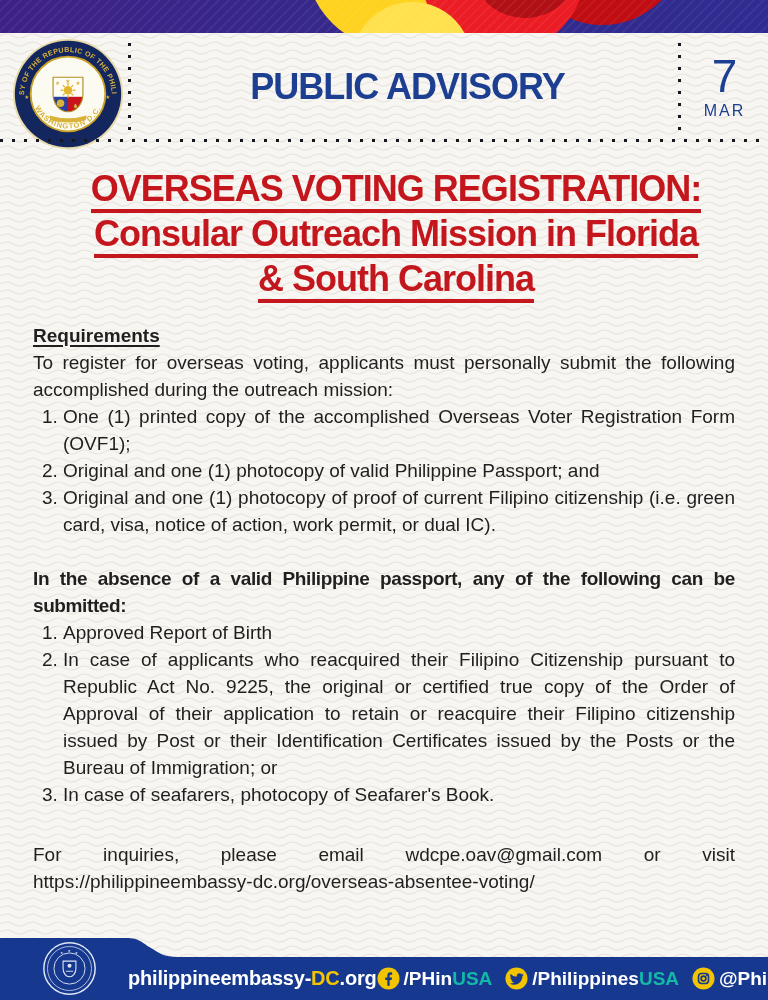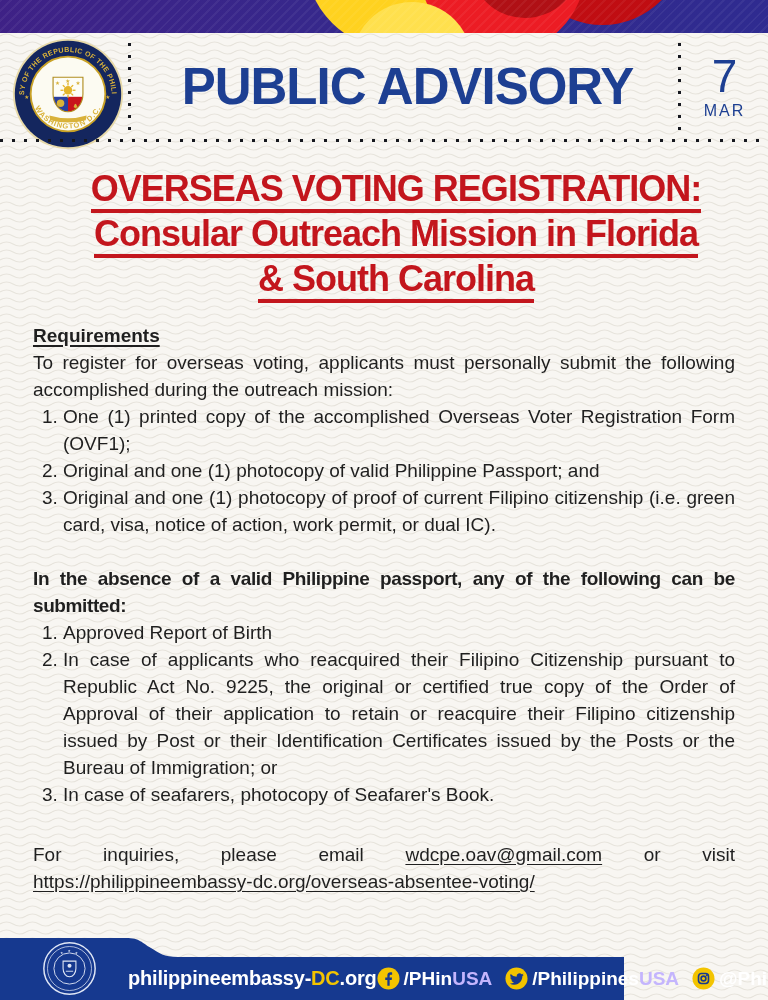--- a/index.html
+++ b/index.html
@@ -45,21 +45,21 @@
     position: absolute; top: 10px; width: 3px; height: 90px;
     background: repeating-linear-gradient(to bottom, #16181f 0 3px, transparent 3px 12px);
   }
   .dot-v.left  { left: 128px; }
   .dot-v.right { left: 678px; }
 
   .main-title {
     position: absolute; left: 140px; top: 0; width: 535px; height: 107px;
     display: flex; align-items: center; justify-content: center;
     color: #1d3f92;
-    font-size: 51px; font-weight: 700; letter-spacing: -1px;
+    font-size: 36px; font-weight: 700; letter-spacing: -1px;
     white-space: nowrap;
   }
 
   .date-block {
     position: absolute; left: 681px; top: 0; width: 87px; height: 107px;
     display: flex; flex-direction: column; align-items: center; justify-content: center;
     color: #1d3f92;
   }
   .date-day   { font-size: 46px; font-weight: 400; line-height: 46px; }
   .date-month { font-size: 16px; font-weight: 500; letter-spacing: 2px; margin-top: 3px; }
@@ -94,41 +94,41 @@
   .req-label { font-weight: 700; text-decoration: underline; text-decoration-thickness: 2px; text-underline-offset: 3px; }
   .content p.justify { text-align: justify; }
   .content ol { margin: 0 0 0 0; padding-left: 30px; }
   .content ol li { text-align: justify; }
   .bold-line {
     font-weight: 700; margin-top: 27px;
     letter-spacing: -0.4px;
     text-align: justify;
   }
   .inquiries { margin-top: 33px; text-align: justify; overflow-wrap: break-word; }
-  .inline-link { text-decoration: underline; text-underline-offset: 3px; color: #1f1f1f; cursor: pointer; }
+  .inline-link { text-underline-offset: 3px; color: #1f1f1f; cursor: pointer; }
 
   
   .footer { position: absolute; left: 0; bottom: 0; width: 768px; height: 62px; z-index: 3; }
   .footer-tab { position: absolute; left: 0; bottom: 43px; width: 190px; height: 19px; }
   .footer-bar {
-    position: absolute; left: 0; bottom: 0; width: 624px; height: 43px;
+    position: absolute; left: 0; bottom: 0; width: 768px; height: 43px;
     background: #16398f;
     display: flex; align-items: center; justify-content: space-between;
     padding: 0 12px 0 128px;
   }
   .footer-seal { position: absolute; left: 42px; top: 3px; width: 55px; height: 55px; }
 
   .website { color: #ffffff; font-size: 20px; font-weight: 700; letter-spacing: -0.2px; white-space: nowrap; }
   .website .hl { color: #f3c400; }
 
   .social { display: flex; align-items: center; gap: 13px; }
   .social-item { display: flex; align-items: center; gap: 4px; cursor: pointer; }
   .social-icon { width: 23px; height: 23px; flex: none; }
   .social-text { color: #ffffff; font-size: 19px; font-weight: 700; white-space: nowrap; }
-  .social-text .hl { color: #c4b5fd; }
+  .social-text .hl { color: #14b8a6; }
 </style>
 </head>
 <body>
 
 <div class="page">
 
   <svg class="bg-pattern" width="768" height="1000">
     <defs>
       <pattern id="wv" width="26" height="8" patternUnits="userSpaceOnUse">
         <path d="M0 4 Q 6.5 0 13 4 T 26 4" fill="none" stroke="#e7e4dc" stroke-width="1.2"></path>

